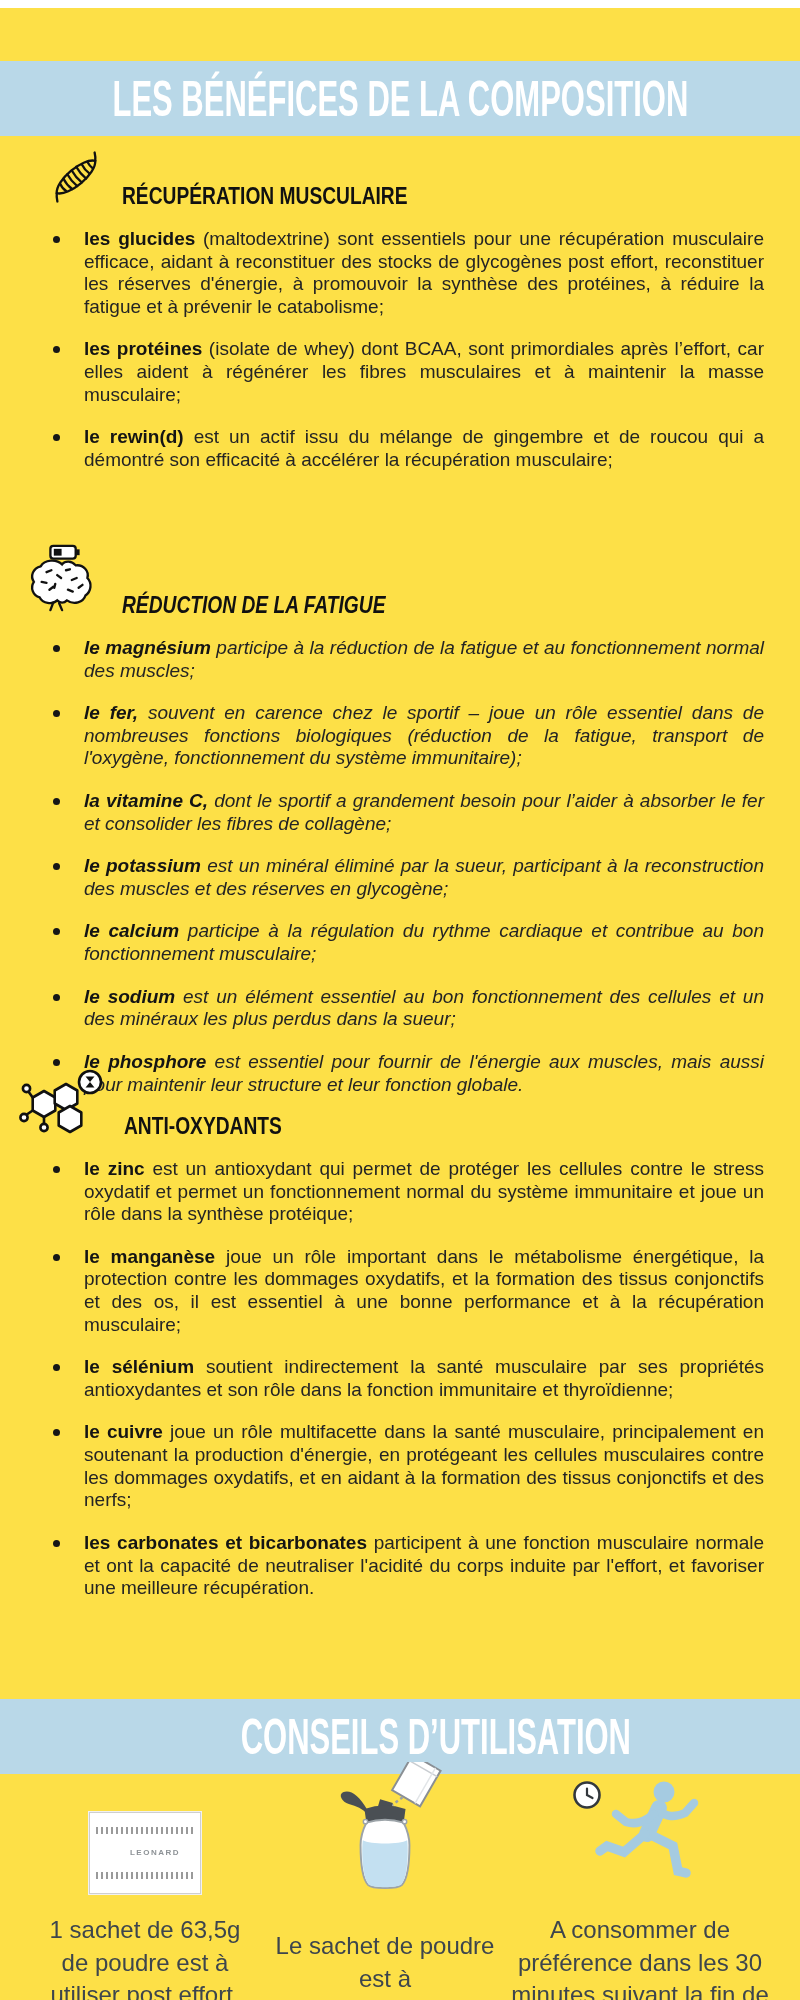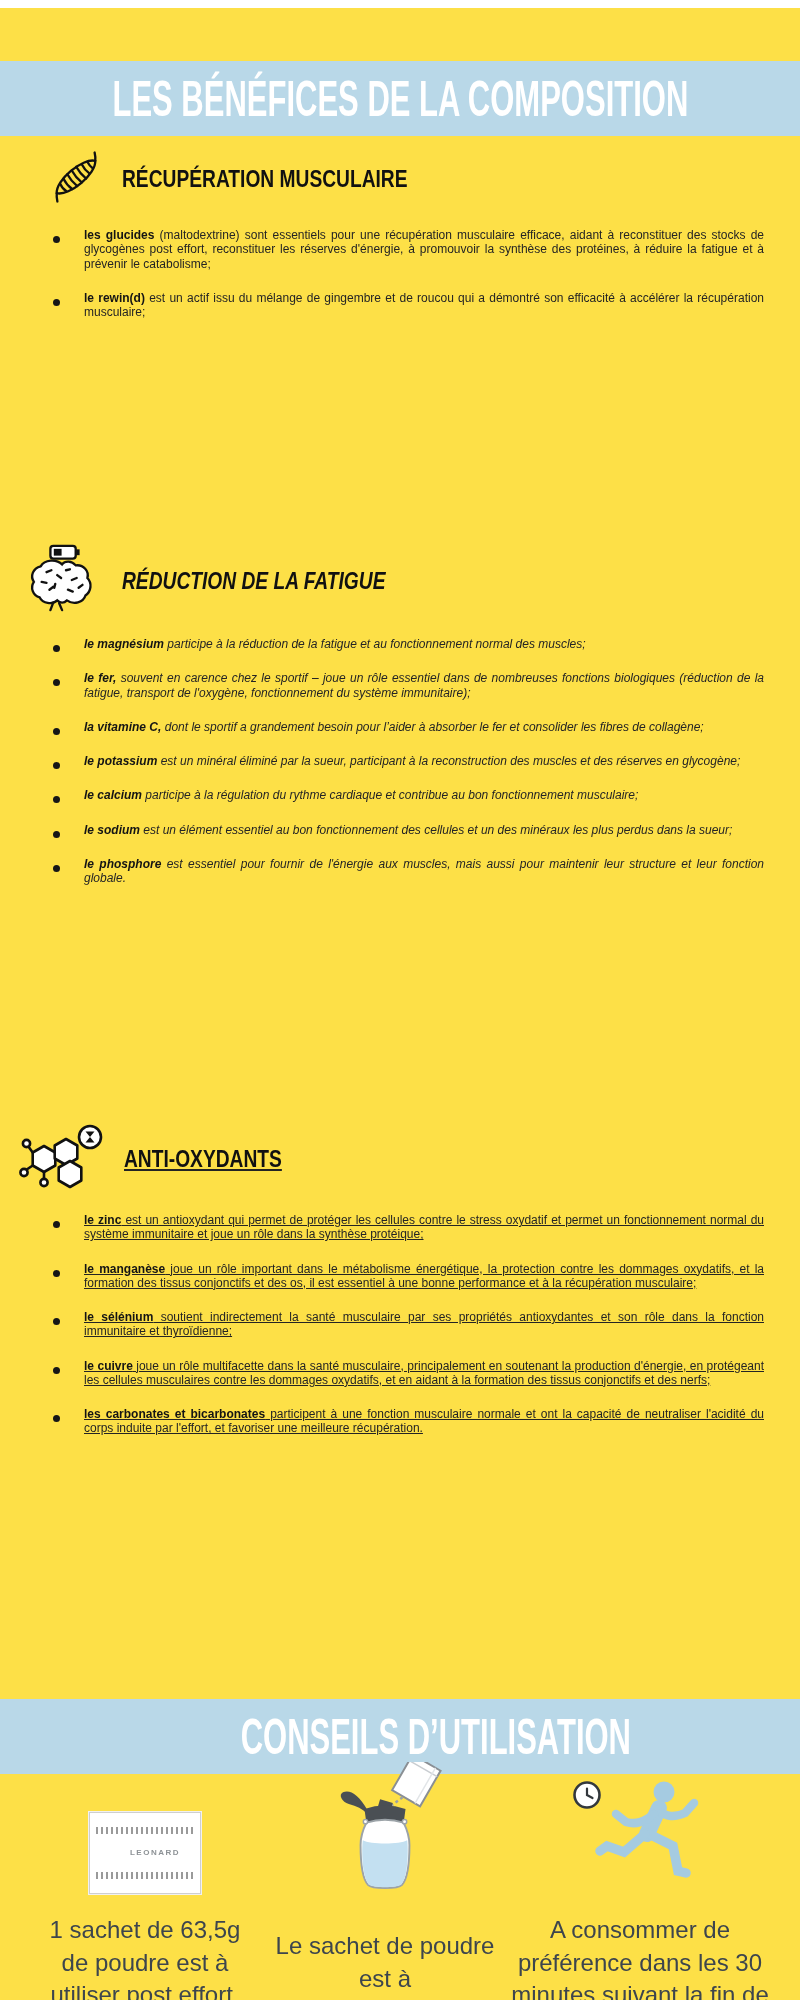--- a/index.html
+++ b/index.html
@@ -26,42 +26,42 @@
     transform-origin:center center;
     white-space:nowrap;
   }
   #banner-top{top:53px;}
   #banner-bottom{top:1691px;padding-left:36px;}
 
   
   .section{position:absolute;left:36px;width:728px;}
   #section-recuperation{top:140px;}
   #section-fatigue{top:535px;font-style:italic;}
-  #section-antioxydants{top:1115px;text-decoration:underline;}
-
-  .section-header{display:flex;align-items:center;}
+  #section-antioxydants{top:1060px;}
+
+  .section-header{display:flex;align-items:flex-end;}
   .section-title{
     font-size:24px;font-weight:700;color:#111;
     transform:scaleX(0.8);transform-origin:left center;
     white-space:nowrap;
     margin-left:14px;
   }
   .hdr-icon{flex:0 0 auto;}
   #section-recuperation .hdr-icon{margin-left:8px;}
   #section-fatigue .hdr-icon{margin-left:-14px;}
   #section-antioxydants .hdr-icon{margin-left:-18px;}
 
   ul.bullets{
     list-style:none;margin:18px 0 0 0;padding:0;
   }
   ul.bullets li{
     position:relative;
     padding-left:48px;
     margin-bottom:20px;
-    font-size:12px;line-height:1.19;
+    font-size:19px;line-height:1.19;
     text-align:justify;
     color:#242424;
   }
   ul.bullets li::before{
     content:"";
     position:absolute;left:17px;top:8px;
     width:7px;height:7px;border-radius:50%;
     background:#161616;
   }
   .bullet-lead{font-weight:700;color:#141414;}
@@ -123,20 +123,21 @@
             <path d="M39 22 C38 27 38 33 39 38"></path>
             <path d="M45 24 C44 28 44 32 45 36"></path>
             <path d="M51 26 C50.5 28.5 50.5 31.5 51 34"></path>
           </g>
         </svg>
       </span>
       <span class="section-title">RÉCUPÉRATION MUSCULAIRE</span>
     </div>
     <ul class="bullets">
       <li><span class="bullet-lead">les glucides</span><span> (maltodextrine) sont essentiels pour une récupération musculaire efficace, aidant à reconstituer des stocks de glycogènes post effort, reconstituer les réserves d'énergie, à promouvoir la synthèse des protéines, à réduire la fatigue et à prévenir le catabolisme;</span></li>
+      <li><span class="bullet-lead">les protéines</span><span> (isolate de whey) dont BCAA, sont primordiales après l’effort, car elles aident à régénérer les fibres musculaires et à maintenir la masse musculaire;</span></li>
       <li><span class="bullet-lead">le rewin(d)</span><span> est un actif issu du mélange de gingembre et de roucou qui a démontré son efficacité à accélérer la récupération musculaire;</span></li>
     </ul>
   </div>
 
   <div class="section" id="section-fatigue">
     <div class="section-header">
       <span class="hdr-icon">
         <svg width="86" height="72" viewBox="0 0 86 74">
           <g fill="none" stroke="#111" stroke-width="2.4" stroke-linecap="round">
             <rect x="28" y="3" width="26" height="13" rx="3" fill="#fff"></rect>

